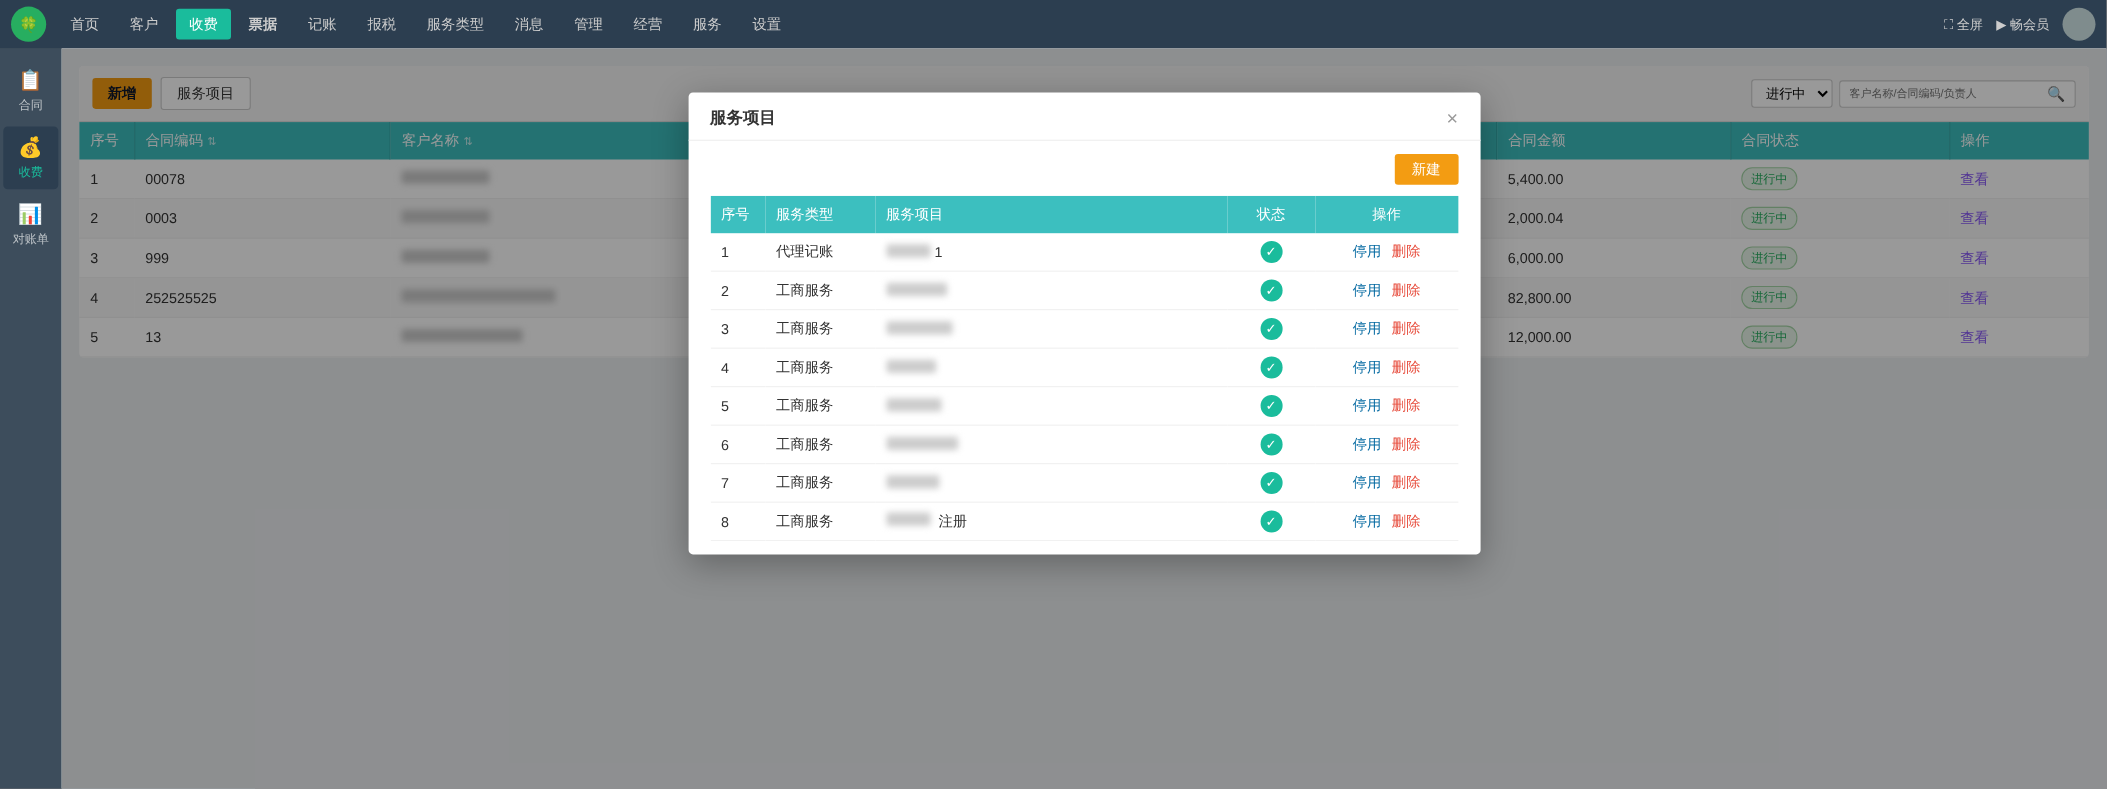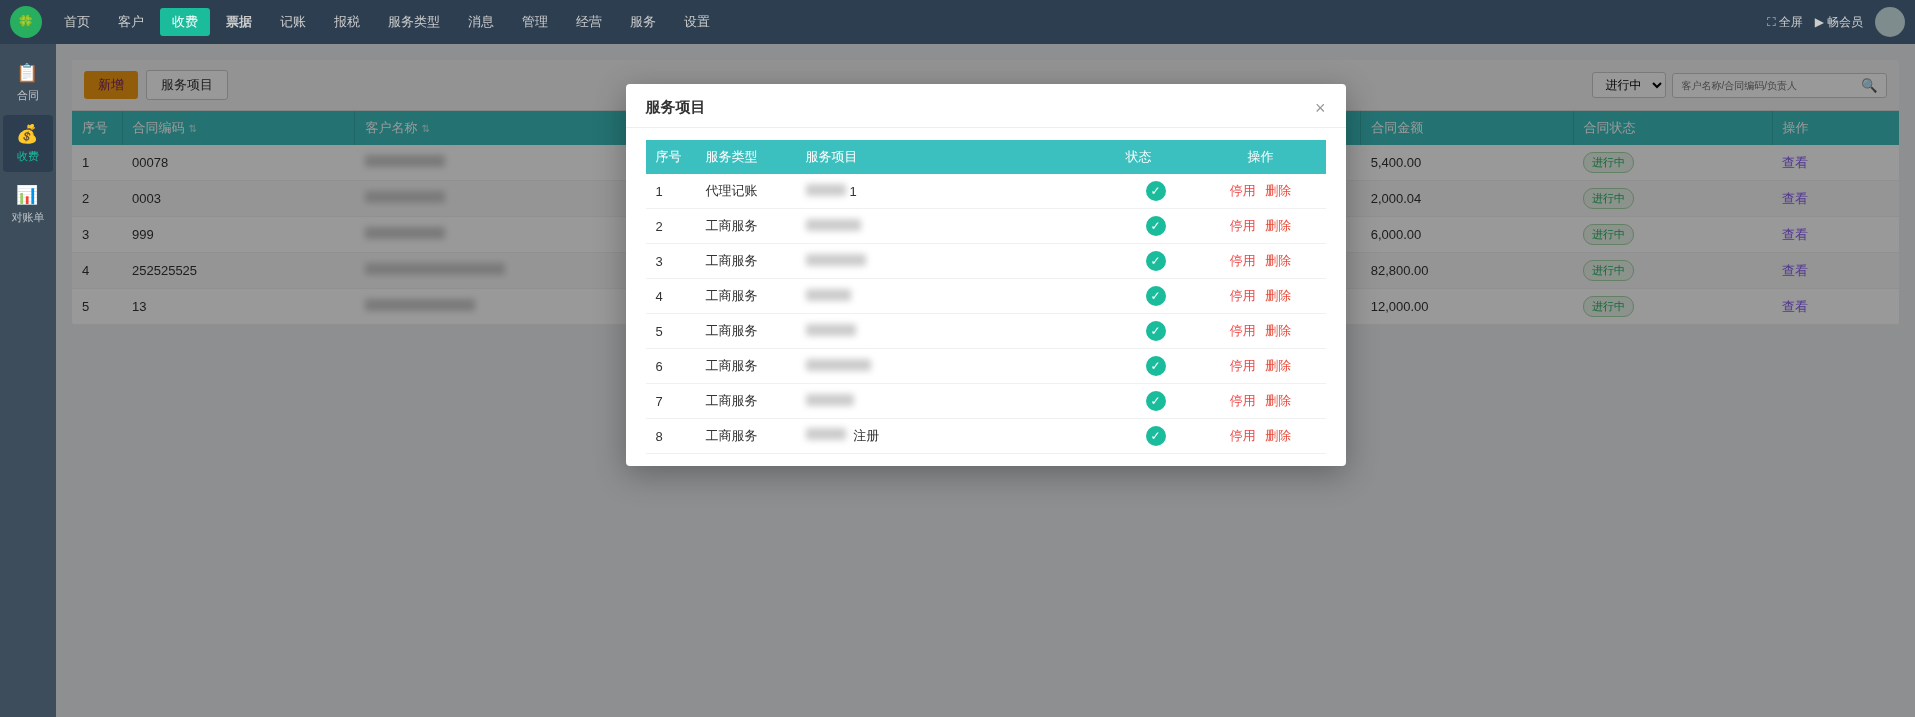--- a/index.html
+++ b/index.html
@@ -117,26 +117,27 @@
     .toolbar {
       display: flex;
       align-items: center;
       gap: 8px;
       padding: 10px 12px;
       background: #f5f5f5;
       border-bottom: 1px solid #e0e0e0;
     }
     .btn-add {
       background: #f39c12;
-      color: #701a75;
+      color: #0f172a;
       border: none;
       padding: 5px 14px;
       border-radius: 3px;
       cursor: pointer;
       font-size: 13px;
+      font-weight: bold;
     }
     .btn-service {
       background: white;
       border: 1px solid #ccc;
       padding: 5px 14px;
       border-radius: 3px;
       cursor: pointer;
       font-size: 13px;
       color: #333;
     }
@@ -331,21 +332,21 @@
       align-items: center;
       justify-content: center;
       width: 20px; height: 20px;
       background: #1abc9c;
       border-radius: 50%;
       color: white;
       font-size: 12px;
     }
 
     .action-stop {
-      color: #ef4444;
+      color: #0369a1;
       cursor: pointer;
       margin-right: 6px;
     }
     .action-delete {
       color: #e74c3c;
       cursor: pointer;
     }
 
     .col-seq { width: 50px; }
 
@@ -499,28 +500,31 @@
       </table>
     </div>
 
     <div class="overlay">
       <div class="modal">
         <div class="modal-header">
           <span class="modal-title">服务项目</span>
           <button class="modal-close">×</button>
         </div>
         <div class="modal-body">
+          <div class="modal-toolbar">
+            <button class="btn-new-modal">新建</button>
+          </div>
           <div class="modal-scroll">
             <table class="modal-table">
               <thead>
                 <tr>
                   <th style="width:50px">序号</th>
                   <th style="width:100px">服务类型</th>
                   <th>服务项目</th>
-                  <th style="width:80px;">状态</th>
+                  <th style="width:80px;text-align:center">状态</th>
                   <th style="width:130px;text-align:center">操作</th>
                 </tr>
               </thead>
               <tbody>
 
                 <tr>
                   <td>1</td>
                   <td>代理记账</td>
                   <td>
                     <span class="blurred-text" style="width:40px"></span><span style="margin-left:4px">1</span>

